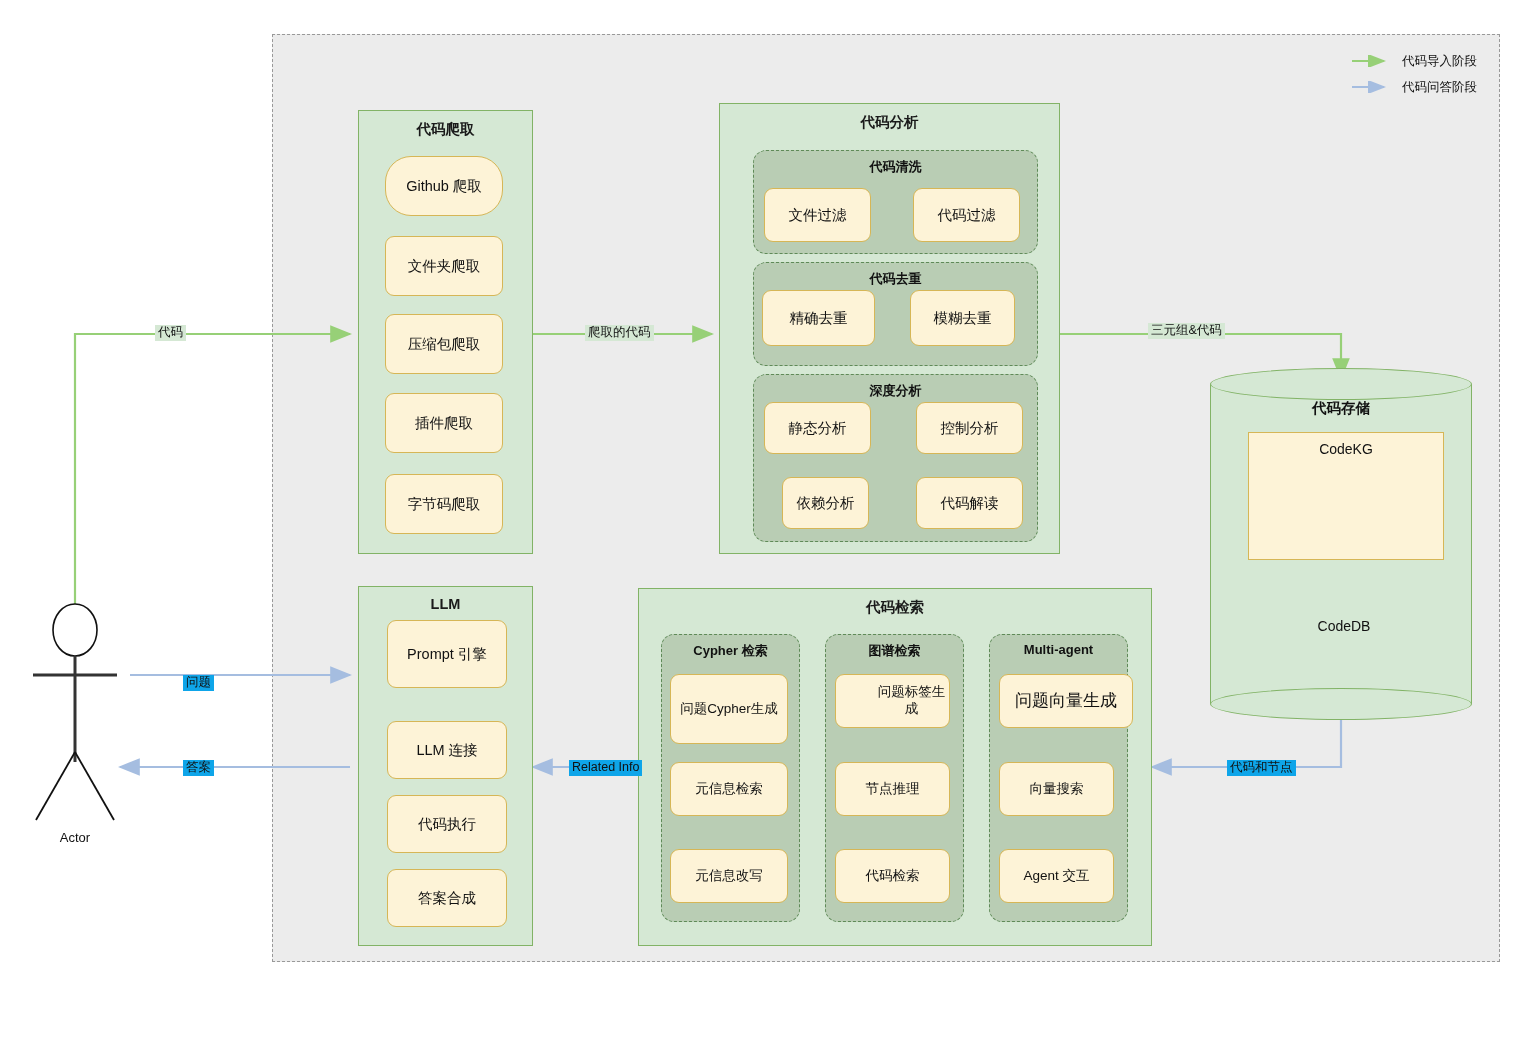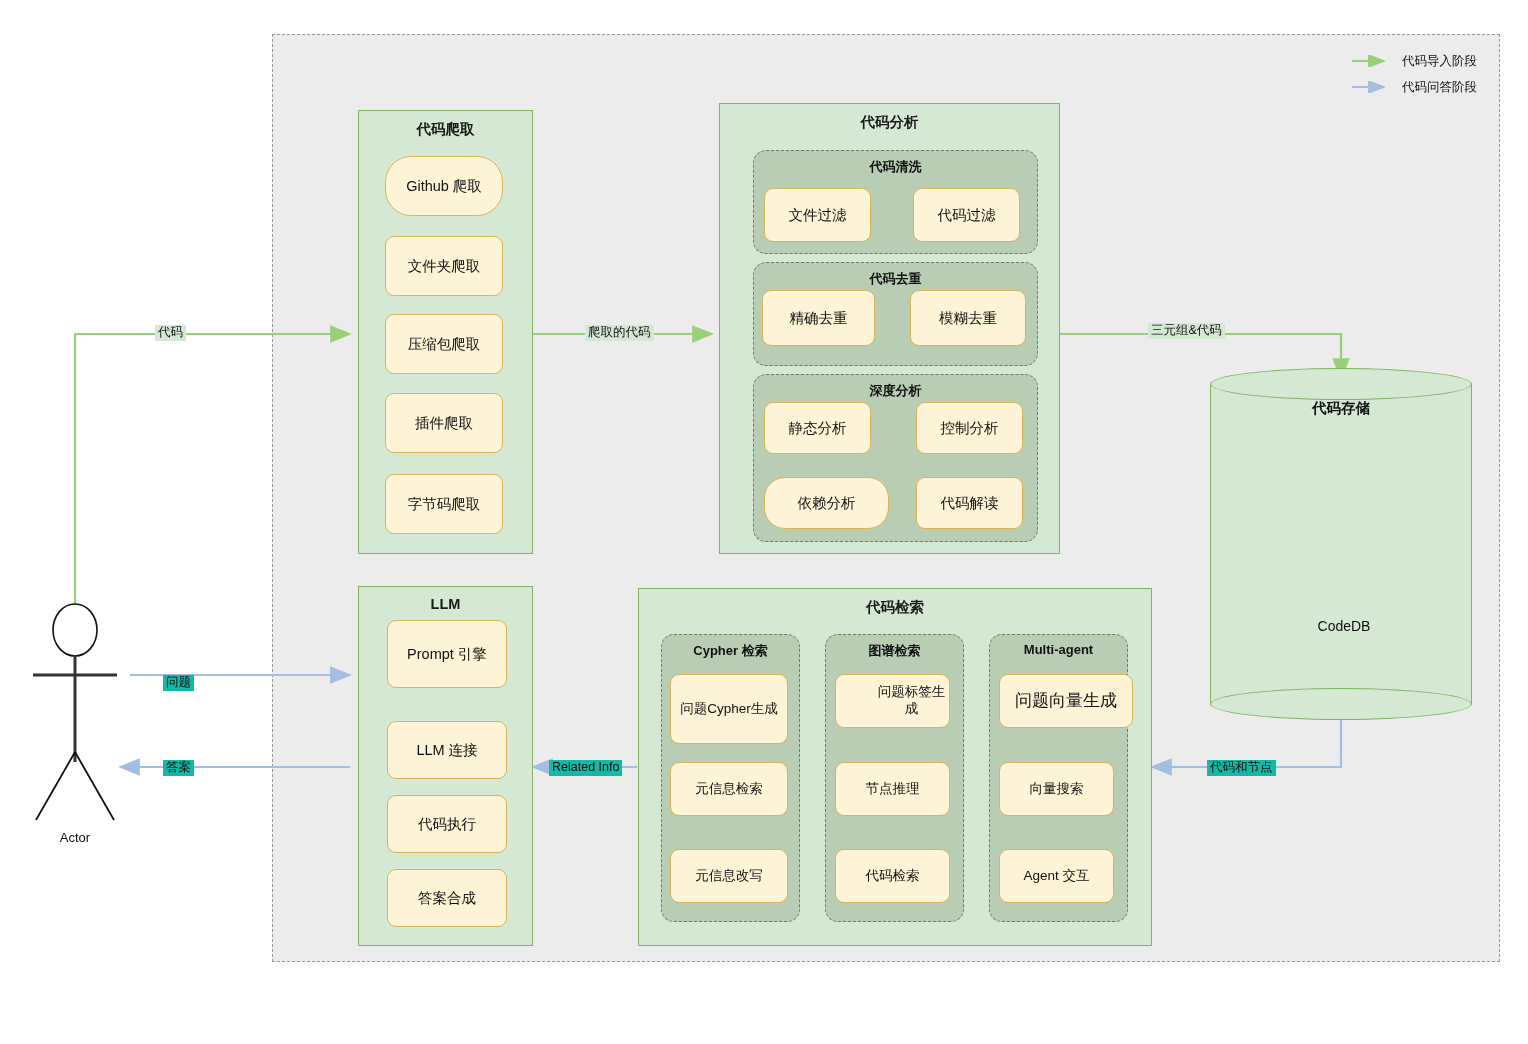--- a/index.html
+++ b/index.html
@@ -83,21 +83,21 @@
     position:absolute;left:30px;top:830px;width:90px;text-align:center;
     font-size:13px;color:#111111;
   }
 
   
   .elabel{
     position:absolute;font-size:12.5px;color:#111111;white-space:nowrap;
     padding:1px 3px;line-height:1.1;
   }
   .elabel.green{background:#d5e8d4;}
-  .elabel.blue{background:#14b8a6;}
+  .elabel.blue{background:#0ea5e9;margin-left:20px;}
 
   
   .legend{position:absolute;left:1352px;top:48px;width:170px;}
   .legend-row{display:flex;align-items:center;height:26px;}
   .legend-text{font-size:12.5px;color:#111111;margin-left:10px;}
 </style>
 </head>
 <body>
 
 <div class="canvas">
@@ -181,35 +181,38 @@
   <div class="subgroup" style="left:753px;top:150px;width:285px;height:104px;padding-left:8px;">
     <div class="subgroup-title">代码清洗</div>
   </div>
   <div class="node" style="left:764px;top:188px;width:107px;height:54px;">文件过滤</div>
   <div class="node" style="left:913px;top:188px;width:107px;height:54px;">代码过滤</div>
 
   <div class="subgroup" style="left:753px;top:262px;width:285px;height:104px;">
     <div class="subgroup-title">代码去重</div>
   </div>
   <div class="node" style="left:762px;top:290px;width:113px;height:56px;">精确去重</div>
-  <div class="node" style="left:910px;top:290px;width:116px;height:56px;border-radius:9px;">模糊去重</div>
+  <div class="node" style="left:910px;top:290px;width:105px;height:56px;border-radius:9px;">模糊去重</div>
 
   <div class="subgroup" style="left:753px;top:374px;width:285px;height:168px;">
     <div class="subgroup-title">深度分析</div>
   </div>
   <div class="node" style="left:764px;top:402px;width:107px;height:52px;">静态分析</div>
   <div class="node" style="left:916px;top:402px;width:107px;height:52px;">控制分析</div>
-  <div class="node" style="left:764px;top:477px;width:125px;height:52px;border-radius:21px;">依赖分析</div>
+  <div class="node" style="left:782px;top:477px;width:87px;height:52px;">依赖分析</div>
   <div class="node" style="left:916px;top:477px;width:107px;height:52px;">代码解读</div>
 
   <div class="cylinder">
     <div class="cyl-body"></div>
     <div class="cyl-bottom"></div>
     <div class="cyl-top"></div>
     <div class="cyl-title">代码存储</div>
+  </div>
+  <div class="kg-box">
+    <div class="kg-label">CodeKG</div>
   </div>
   <div class="codedb-label">CodeDB</div>
 
   <div class="module" style="left:358px;top:586px;width:175px;height:360px;">
     <div class="module-title">LLM</div>
   </div>
   <div class="node" style="left:387px;top:620px;width:120px;height:68px;text-align:right;">Prompt 引擎</div>
   <div class="node" style="left:387px;top:721px;width:120px;height:58px;">LLM 连接</div>
   <div class="node" style="left:387px;top:795px;width:120px;height:58px;">代码执行</div>
   <div class="node" style="left:387px;top:869px;width:120px;height:58px;">答案合成</div>

